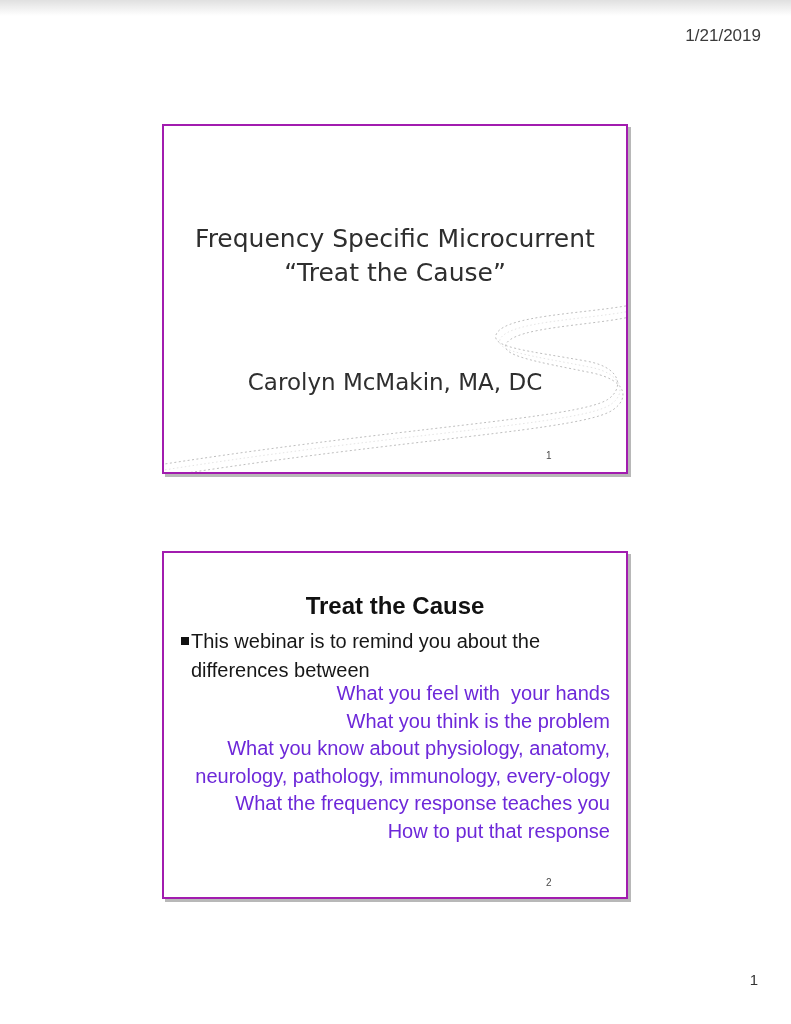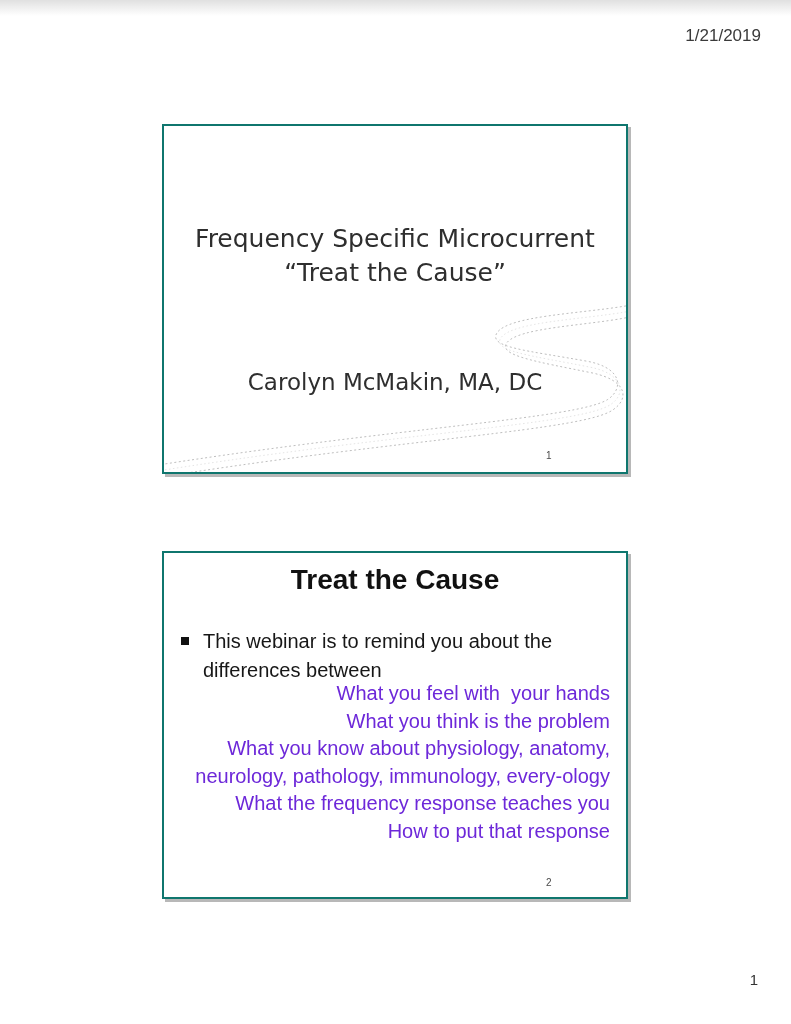--- a/index.html
+++ b/index.html
@@ -36,21 +36,21 @@
     right: 33px;
     font-size: 15px;
     color: #333333;
   }
 
   .slide {
     position: absolute;
     left: 162px;
     width: 466px;
     background: #ffffff;
-    border: 2px solid #0f766e;
+    border: 2px solid #a21caf;
     box-shadow: 3px 3px 0 rgba(0,0,0,0.28);
     overflow: hidden;
   }
   .slide-1 { top: 124px; height: 350px; }
   .slide-2 { top: 551px; height: 348px; }
 
   .road-svg {
     position: absolute;
     top: 0; left: 0;
     width: 100%; height: 100%;
@@ -79,42 +79,42 @@
   .slide-num {
     position: absolute;
     top: 324px;
     left: 382px;
     font-size: 10px;
     color: #4a4a4a;
   }
 
   .s2-title {
     position: absolute;
-    top: 12px; left: 0; right: 0;
+    top: 40px; left: 0; right: 0;
     text-align: center;
-    font-size: 28px;
+    font-size: 24px;
     line-height: 1.1;
     font-weight: bold;
     color: #111111;
   }
 
   .bullet-row {
     position: absolute;
     top: 74px; left: 17px; right: 12px;
     display: flex;
     align-items: flex-start;
   }
   .bullet-marker {
     flex: 0 0 auto;
     width: 8px; height: 8px;
     margin-top: 10px;
     background: #111111;
   }
   .bullet-text {
-    margin-left: 14px;
+    margin-left: 2px;
     font-size: 20px;
     line-height: 29px;
     color: #171717;
   }
 
   .centered-lines {
     position: absolute;
     top: 127px; left: 2px; right: 16px;
     text-align: right;
     font-size: 20px;

